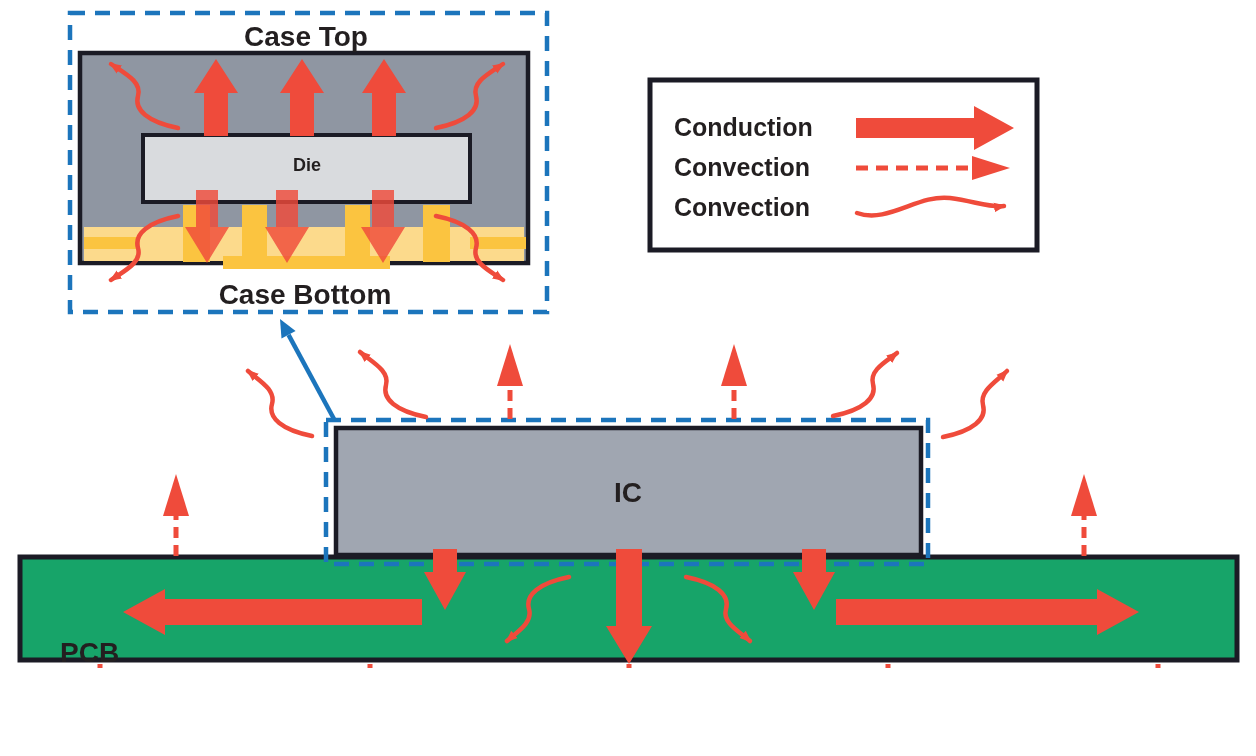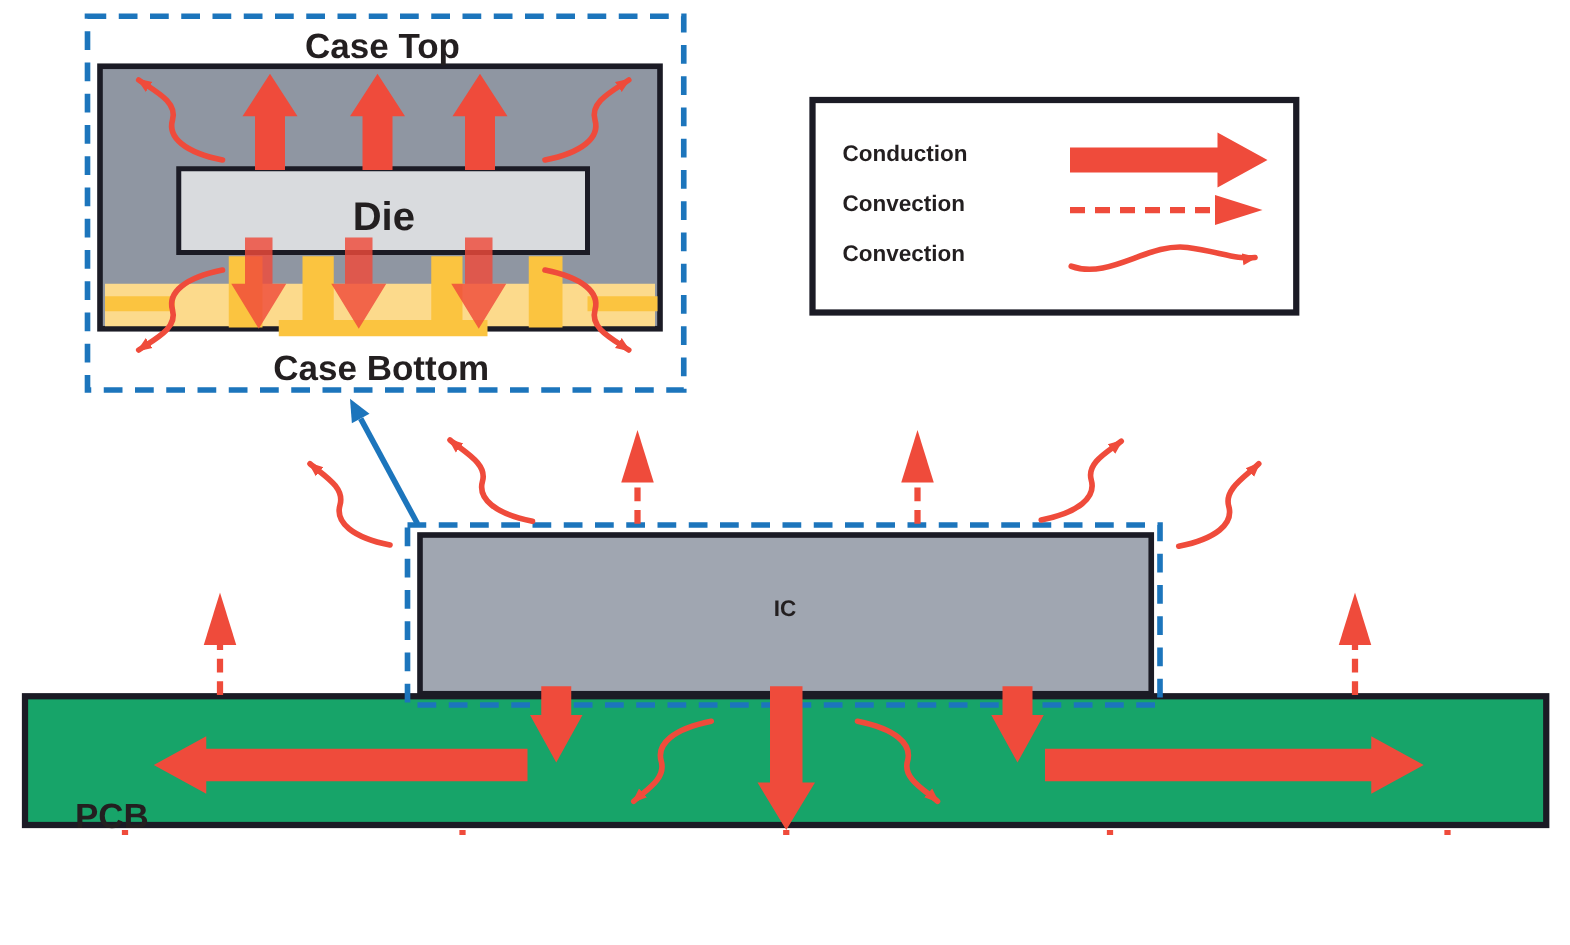--- a/index.html
+++ b/index.html
@@ -1,25 +1,25 @@
 <!DOCTYPE html>
 <html><head>
 <meta charset="utf-8">
 <style>
   html,body{margin:0;padding:0;background:#ffffff;}
   .stage{position:relative;width:1256px;height:668px;background:#ffffff;overflow:hidden;
          font-family:"Liberation Sans", sans-serif;}
   #diagram-svg{position:absolute;left:0;top:0;width:1256px;height:756px;}
   .lbl{position:absolute;font-weight:bold;color:#231F20;white-space:nowrap;letter-spacing:0px;}
   #lbl-case-top{left:306px;top:21px;transform:translateX(-50%);font-size:28px;}
-  #lbl-die{left:307px;top:155px;transform:translateX(-50%);font-size:32px;}
+  #lbl-die{left:307px;top:155px;transform:translateX(-50%);font-size:18px;}
   #lbl-case-bottom{left:305px;top:279px;transform:translateX(-50%);font-size:28px;}
-  #lbl-ic{left:628px;top:477px;transform:translateX(-50%);font-size:18px;}
+  #lbl-ic{left:628px;top:477px;transform:translateX(-50%);font-size:28px;}
   #lbl-pcb{left:60px;top:596px;font-size:28px;}
-  .legend-lbl{left:674px;font-size:18px;}
+  .legend-lbl{left:674px;font-size:25px;}
   #lbl-legend-0{top:113px;}
   #lbl-legend-1{top:153px;}
   #lbl-legend-2{top:193px;}
 </style>
 </head>
 <body>
 
 <div class="stage">
   <svg id="diagram-svg" viewBox="0 0 1256 756">
     <defs>

